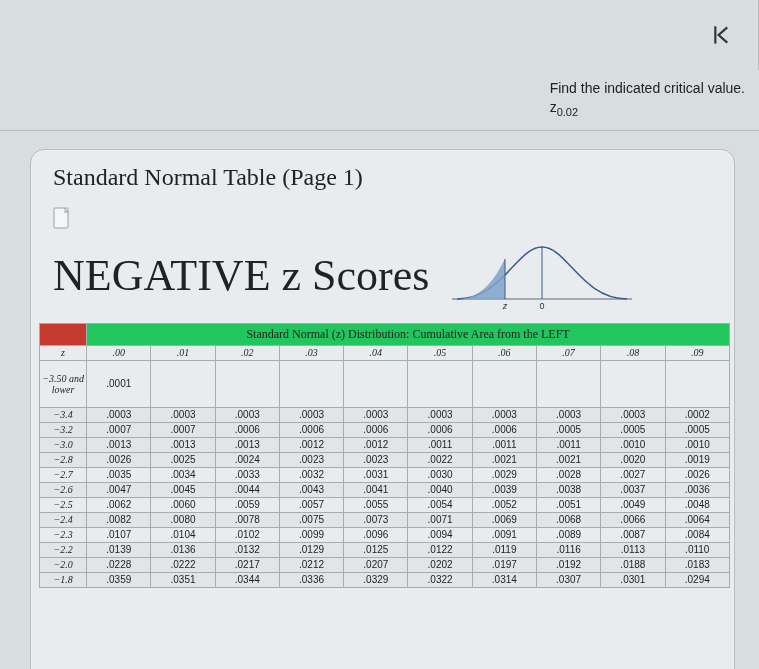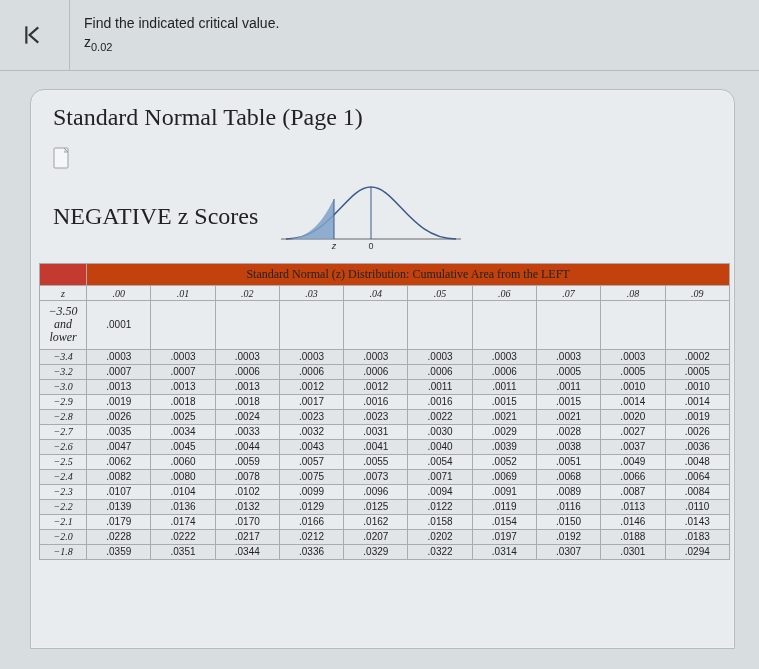--- a/index.html
+++ b/index.html
@@ -6,22 +6,23 @@
   body {
     font-family: Arial, Helvetica, sans-serif;
     background: #d8dde0;
     width: 759px;
     height: 669px;
     overflow: hidden;
     position: relative;
   }
   .topbar {
     display: flex;
-    align-items: center;
+    align-items: flex-end;
     border-bottom: 1px solid #b8bcbe;
+    flex-direction: column;
   }
   .back-btn {
     width: 70px;
     height: 70px;
     display: flex;
     align-items: center;
     justify-content: center;
     border-right: 1px solid #b8bcbe;
     cursor: pointer;
   }
@@ -57,21 +58,21 @@
   }
   .page-icon svg { width: 18px; height: 22px; }
   .heading-row {
     display: flex;
     align-items: center;
     padding: 6px 22px 10px 22px;
     gap: 18px;
   }
   .neg-title {
     font-family: Georgia, 'Times New Roman', serif;
-    font-size: 24px;
+    font-size: 44px;
     color: #222;
     white-space: nowrap;
   }
   .curve { flex: 0 0 auto; }
   .curve svg { width: 190px; height: 70px; }
   .table-area {
     padding: 0 4px 0 8px;
   }
   table {
     border-collapse: collapse;
@@ -86,21 +87,21 @@
     text-align: center;
     background: #e9ecee;
     font-weight: normal;
     height: 15px;
     overflow: hidden;
     white-space: nowrap;
   }
   col.zcol { width: 44px; }
   col.dcol { width: 60px; }
   .banner td {
-    background: #c2410c;
+    background: #22c55e;
     font-family: Georgia, 'Times New Roman', serif;
     font-size: 12px;
     font-style: normal;
     text-align: center;
     padding: 3px;
   }
   .redcell { background: #c43a2f !important; }
   th.colhead {
     background: #e9ecee;
     font-family: Georgia, 'Times New Roman', serif;
@@ -181,21 +182,21 @@
               <th class="colhead">.02</th>
               <th class="colhead">.03</th>
               <th class="colhead">.04</th>
               <th class="colhead">.05</th>
               <th class="colhead">.06</th>
               <th class="colhead">.07</th>
               <th class="colhead">.08</th>
               <th class="colhead">.09</th>
             </tr>
             <tr>
-              <td class="zcell" style="white-space: normal; line-height: 1.1; font-size: 12px; height: auto; padding: 4px 1px;">−3.50 and lower</td>
+              <td class="zcell" style="white-space: normal; line-height: 1.1; font-size: 10px; height: auto; padding: 12px 1px;">−3.50 and lower</td>
               <td>.0001</td>
               <td></td>
               <td></td>
               <td></td>
               <td></td>
               <td></td>
               <td></td>
               <td></td>
               <td></td>
               <td></td>
@@ -232,33 +233,20 @@
               <td>.0013</td>
               <td>.0013</td>
               <td>.0012</td>
               <td>.0012</td>
               <td>.0011</td>
               <td>.0011</td>
               <td>.0011</td>
               <td>.0010</td>
               <td>.0010</td>
             </tr>
-            <tr>
-              <td class="zcell">−2.9</td>
-              <td>.0019</td>
-              <td>.0018</td>
-              <td>.0018</td>
-              <td>.0017</td>
-              <td>.0016</td>
-              <td>.0016</td>
-              <td>.0015</td>
-              <td>.0015</td>
-              <td>.0014</td>
-              <td>.0014</td>
-            </tr>
             <tr class="alt">
               <td class="zcell">−2.8</td>
               <td>.0026</td>
               <td>.0025</td>
               <td>.0024</td>
               <td>.0023</td>
               <td>.0023</td>
               <td>.0022</td>
               <td>.0021</td>
               <td>.0021</td>
@@ -336,33 +324,20 @@
               <td>.0136</td>
               <td>.0132</td>
               <td>.0129</td>
               <td>.0125</td>
               <td>.0122</td>
               <td>.0119</td>
               <td>.0116</td>
               <td>.0113</td>
               <td>.0110</td>
             </tr>
-            <tr>
-              <td class="zcell">−2.1</td>
-              <td>.0179</td>
-              <td>.0174</td>
-              <td>.0170</td>
-              <td>.0166</td>
-              <td>.0162</td>
-              <td>.0158</td>
-              <td>.0154</td>
-              <td>.0150</td>
-              <td>.0146</td>
-              <td>.0143</td>
-            </tr>
             <tr class="alt">
               <td class="zcell">−2.0</td>
               <td>.0228</td>
               <td>.0222</td>
               <td>.0217</td>
               <td>.0212</td>
               <td>.0207</td>
               <td>.0202</td>
               <td>.0197</td>
               <td>.0192</td>

